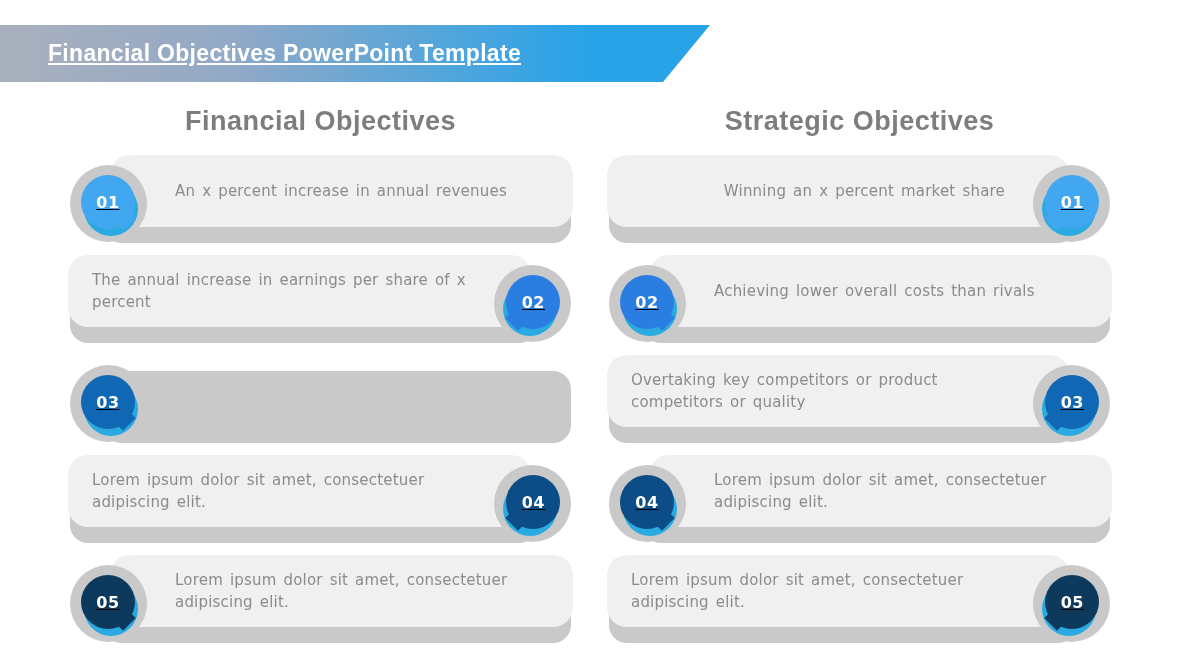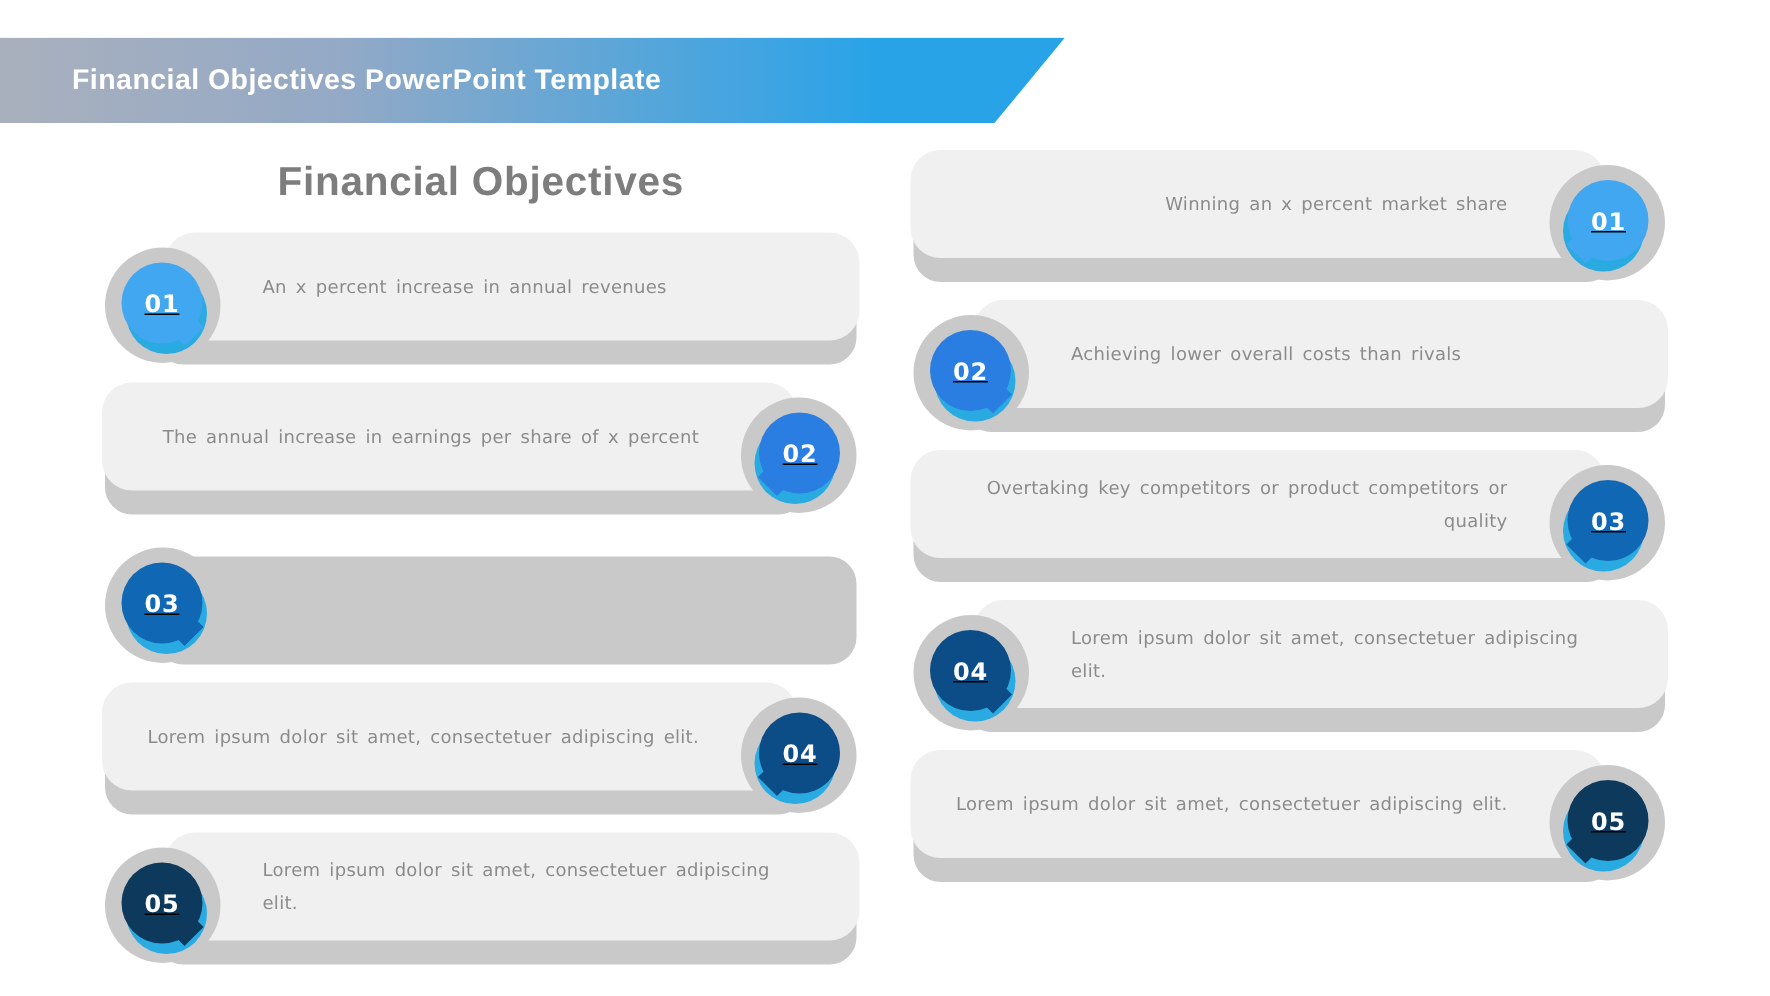--- a/index.html
+++ b/index.html
@@ -9,22 +9,22 @@
     font-family:"Liberation Sans", sans-serif;
   }
   
   .banner{
     position:absolute;left:0;top:25px;width:710px;height:57px;
     clip-path:polygon(0 0,100% 0,calc(100% - 47px) 100%,0 100%);
     display:flex;align-items:center;
     background:linear-gradient(90deg,#a9b0bd 0%,#93a9c6 32%,#3ba6e6 80%,#29a3e8 100%);
   }
   .banner-title{
-    margin:0 0 0 48px;font-size:19px;font-weight:bold;color:#ffffff;
-    letter-spacing:0.3px;font-family:"Liberation Sans", sans-serif;
+    margin:0 0 0 48px;font-size:23px;font-weight:bold;color:#ffffff;
+    letter-spacing:0.3px;font-family:"Liberation Sans", sans-serif;text-decoration:underline;
   }
   
   .col{position:absolute;top:100px;width:505px;}
   .col-left{left:68px;}
   .col-right{left:607px;}
   .col-title{
     margin:0;height:55px;line-height:42px;text-align:center;
     font-size:27px;font-weight:bold;color:#7d7d7d;letter-spacing:0.5px;
   }
   
@@ -33,32 +33,32 @@
     position:absolute;top:16px;height:72px;border-radius:18px;
     background:#c9c9c9;z-index:1;
   }
   .pill{
     position:absolute;top:0;height:72px;border-radius:20px;
     background:#f0f0f1;z-index:2;
     display:flex;align-items:center;box-sizing:border-box;
   }
   .pill-text{
     font-family:"DejaVu Sans", sans-serif;
-    font-size:12px;line-height:22px;color:#8b8b8b;
+    font-size:15px;line-height:22px;color:#8b8b8b;
     letter-spacing:0.2px;word-spacing:2px;
   }
   
   .circle-left .band{left:36px;right:2px;}
   .circle-left .pill{left:42px;right:0;justify-content:flex-start;
     padding-left:65px;padding-right:34px;text-align:left;}
   .circle-left .badge{left:2px;}
   
   .circle-right .band{left:2px;right:36px;}
   .circle-right .pill{left:0;right:42px;justify-content:flex-end;
-    padding-right:65px;padding-left:24px;text-align:right;}
+    padding-right:65px;padding-left:24px;}
   .circle-right .badge{right:2px;}
   
   .badge{position:absolute;top:10px;width:77px;height:77px;z-index:3;}
   .badge.flip{transform:scaleX(-1);}
   .ring{position:absolute;inset:0;border-radius:50%;background:#c9c9c9;}
   .accent{position:absolute;width:54px;height:54px;border-radius:50%;
     left:14px;top:17px;background:#29abe2;}
   .tail{position:absolute;width:18px;height:18px;left:44px;top:44px;
     transform:rotate(45deg);background:#2a7de1;}
   .disc{position:absolute;width:54px;height:54px;border-radius:50%;
@@ -145,20 +145,21 @@
       <div class="accent" style="background: rgb(41, 171, 226);"></div>
       <div class="tail" style="background: rgb(13, 58, 92);"></div>
       <div class="disc" style="background: rgb(13, 58, 92);">
         <span class="num">05</span>
       </div>
     </div>
   </div>
 </div>
 
 <div class="col col-right">
+  <h2 class="col-title">Strategic Objectives</h2>
 
   <div class="row circle-right">
     <div class="band"></div>
     <div class="pill">
       <span class="pill-text">Winning an x percent market share</span>
     </div>
     <div class="badge flip">
       <div class="ring"></div>
       <div class="accent" style="background: rgb(41, 171, 226);"></div>
       <div class="tail" style="background: rgb(65, 167, 240);"></div>

